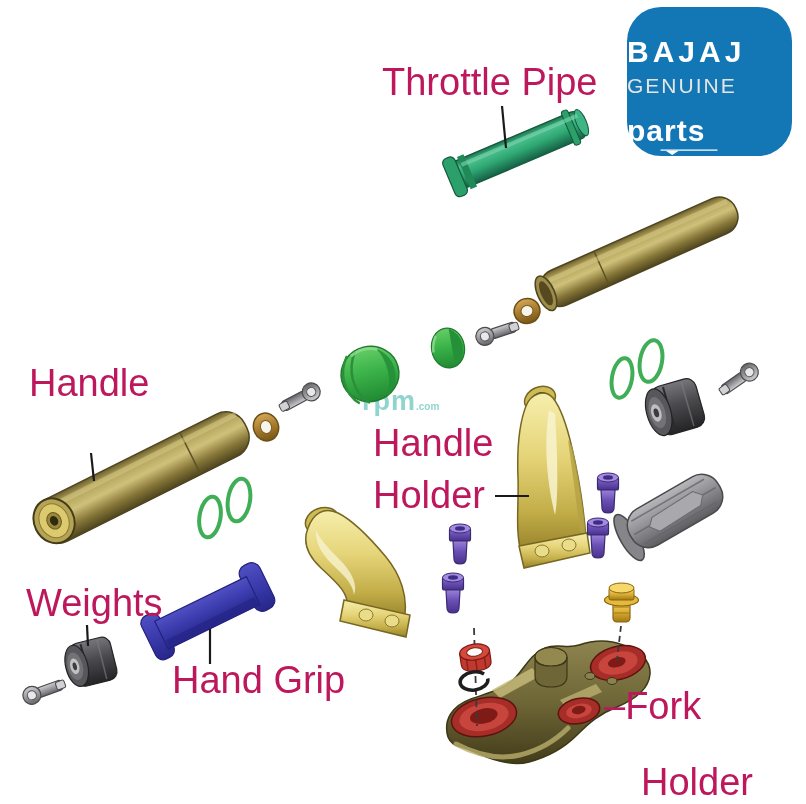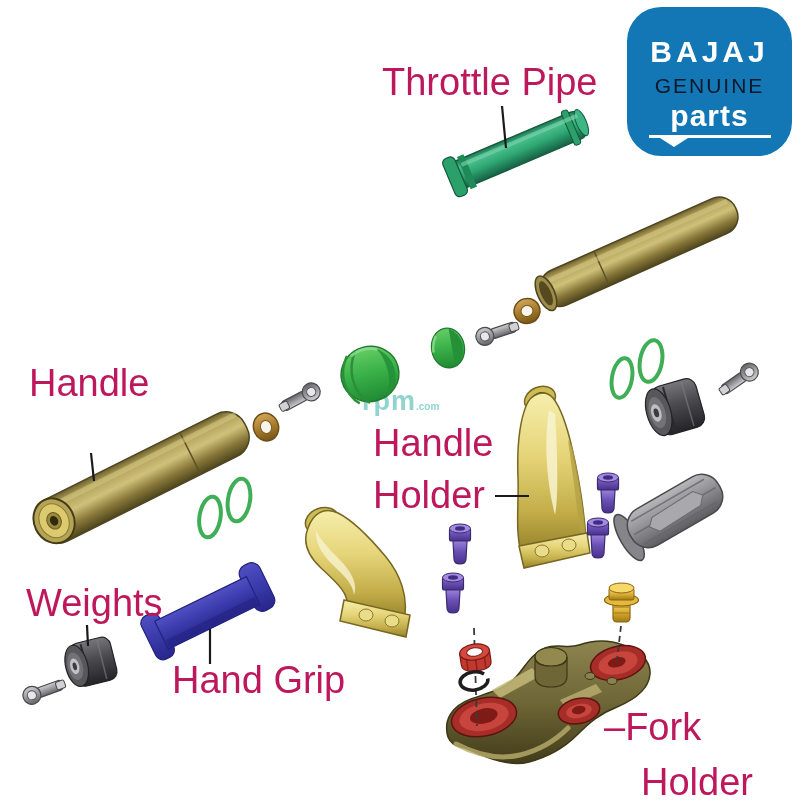--- a/index.html
+++ b/index.html
@@ -6,24 +6,24 @@
   body{font-family:"Liberation Sans",sans-serif;}
   .stage{position:relative;width:806px;height:804px;background:#ffffff;overflow:hidden;}
   .stage svg.parts{position:absolute;left:0;top:0;z-index:2;}
   .lbl{position:absolute;z-index:3;font-family:Liberation Sans, sans-serif;
        font-size:38px;color:#be185d;line-height:1;white-space:nowrap;}
   .wm{position:absolute;left:362px;top:386px;z-index:1;color:#8ad2cc;
       font-weight:bold;font-size:27px;letter-spacing:1px;opacity:.95;}
   .wm .suffix{font-size:10px;letter-spacing:0;}
   .logo{position:absolute;left:627px;top:7px;width:165px;height:149px;z-index:4;
         background:#1377b6;border-radius:34px;display:flex;flex-direction:column;
-        align-items:center;color:#ffffff;}
+        align-items:flex-start;color:#ffffff;}
   .logo-brand{margin-top:28px;font-size:30px;font-weight:bold;letter-spacing:4px;}
-  .logo-genuine{margin-top:5px;font-size:21px;letter-spacing:2px;color:#0f172a;}
-  .logo-parts{margin-top:1px;font-size:30px;font-weight:bold;letter-spacing:1px;}
+  .logo-genuine{margin-top:5px;font-size:21px;letter-spacing:2px;color:#e5e5e5;}
+  .logo-parts{margin-top:16px;font-size:30px;font-weight:bold;letter-spacing:1px;}
   .logo-underline{margin-top:1px;}
 </style>
 </head>
 <body>
 
 <div class="stage">
 
   <div class="wm"><span>rpm</span><span class="suffix">.com</span></div>
 
   <svg class="parts" width="806" height="804" viewBox="0 0 806 804">
@@ -279,21 +279,21 @@
     <path d="M87,625 L88,646" stroke="#1a1a1a" stroke-width="2.2" fill="none"></path>
     <path d="M210,629 L210,664" stroke="#1a1a1a" stroke-width="2.2" fill="none"></path>
   </svg>
 
   <div class="lbl" style="left:382px;top:63px;">Throttle Pipe</div>
   <div class="lbl" style="left:29px;top:364px;">Handle</div>
   <div class="lbl" style="left:373px;top:424px;">Handle</div>
   <div class="lbl" style="left:373px;top:476px;">Holder</div>
   <div class="lbl" style="left:172px;top:661px;">Hand Grip</div>
   <div class="lbl" style="left:26px;top:584px;">Weights</div>
-  <div class="lbl" style="left:604px;top:708px;text-align:center;">–Fork</div>
+  <div class="lbl" style="left:604px;top:687px;text-align:center;">–Fork</div>
   <div class="lbl" style="left:641px;top:763px;">Holder</div>
 
   <div class="logo">
     <div class="logo-brand">BAJAJ</div>
     <div class="logo-genuine">GENUINE</div>
     <div class="logo-parts">parts</div>
     <svg class="logo-underline" width="124" height="15" viewBox="0 0 124 15">
       <line x1="1" y1="2.5" x2="123" y2="2.5" stroke="#ffffff" stroke-width="3"></line>
       <polygon points="12,4 40,4 26,13" fill="#ffffff"></polygon>
     </svg>

